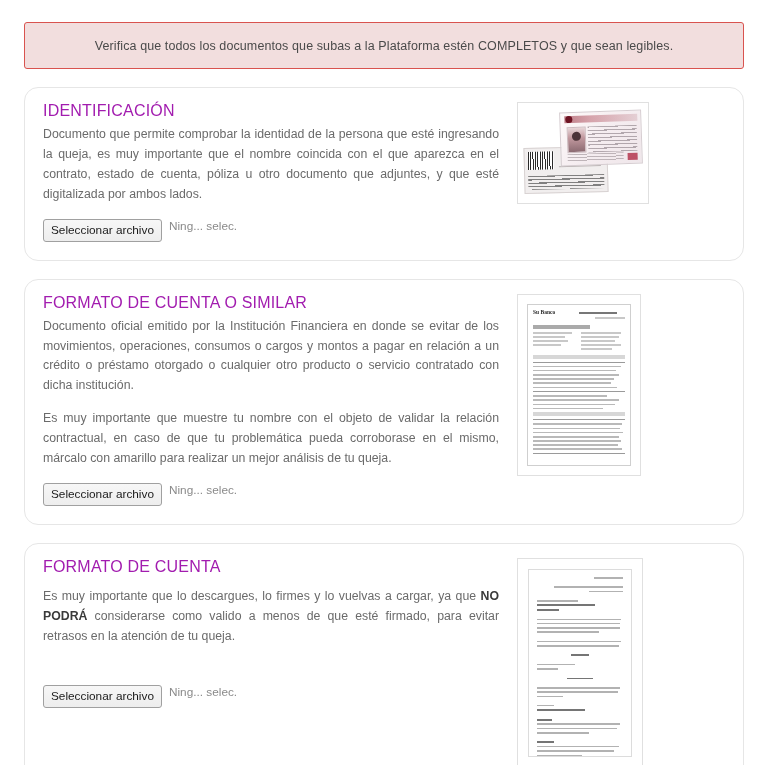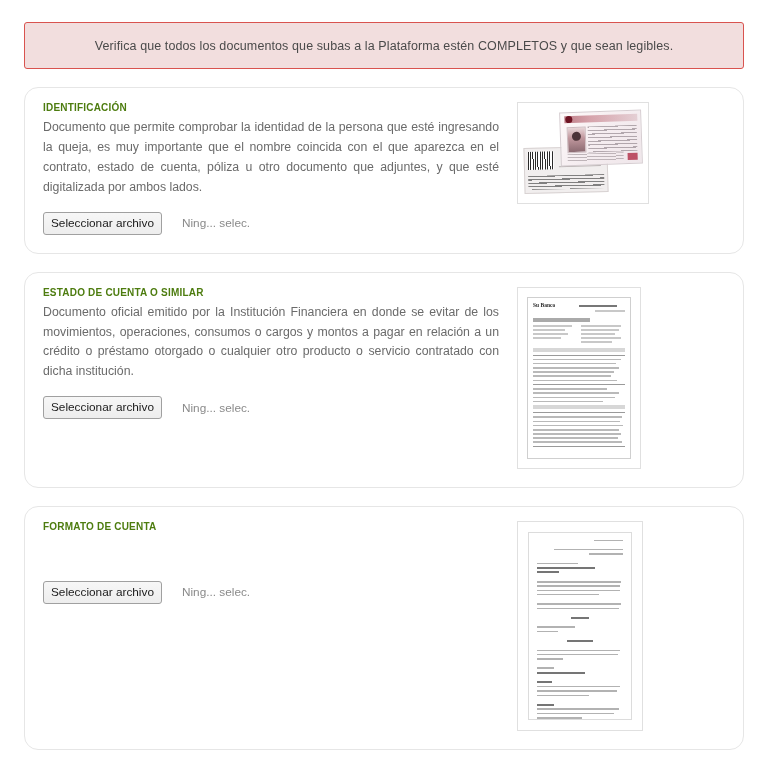--- a/index.html
+++ b/index.html
@@ -53,61 +53,61 @@
   }
 
   .card-body {
     flex: 0 0 460px;
     max-width: 460px;
     padding-left: 4px;
     box-sizing: border-box;
   }
 
   .card-title {
-    font-size: 10px;
-    font-weight: bold;
-    color: #4d7c0f;
+    font-size: 16px;
+    font-weight: normal;
+    color: #a21caf;
     letter-spacing: 0.2px;
     margin: 0 0 5px 0;
   }
 
   .card-para {
     font-size: 12.3px;
     line-height: 1.62;
     color: #6b6b6b;
     text-align: justify;
     margin: 0 0 13px 0;
   }
   .card-para:last-of-type { margin-bottom: 0; }
   .card-para b { color: #3a3a3a; font-weight: bold; }
 
   .spacer-sm { height: 6px; }
   .spacer-md { height: 24px; }
 
   
   .file-row {
     display: inline-flex;
-    align-items: center;
+    align-items: flex-start;
     margin-top: 14px;
     font-size: 11.8px;
   }
   .file-btn {
     background: linear-gradient(#f7f7f7, #ededed);
     border: 1px solid #a0a0a0;
     border-radius: 3px;
     padding: 3px 7px 4px 7px;
     color: #1a1a1a;
     font-size: 11.8px;
     font-family: "Liberation Sans", sans-serif;
     line-height: 1.2;
     cursor: pointer;
     white-space: nowrap;
   }
   .file-status {
-    margin-left: 20px;
+    margin-left: 7px;
     color: #8a8a8a;
     white-space: nowrap;
   }
 
   
   .thumb-wrap {
     flex: 1 1 auto;
     display: flex;
     justify-content: flex-start;
     padding-left: 18px;
@@ -247,22 +247,23 @@
             <div class="botlines"></div>
             <div class="stamp"></div>
           </div>
         </div>
       </div>
     </div>
   </div>
 
   <div class="card">
     <div class="card-body">
-      <div class="card-title">ESTADO DE CUENTA O SIMILAR</div>
+      <div class="card-title">FORMATO DE CUENTA O SIMILAR</div>
       <p class="card-para">Documento oficial emitido por la Institución Financiera en donde se evitar de los movimientos, operaciones, consumos o cargos y montos a pagar en relación a un crédito o préstamo otorgado o cualquier otro producto o servicio contratado con dicha institución.</p>
+      <p class="card-para">Es muy importante que muestre tu nombre con el objeto de validar la relación contractual, en caso de que tu problemática pueda corroborase en el mismo, márcalo con amarillo para realizar un mejor análisis de tu queja.</p>
       <div class="file-row">
         <button class="file-btn">Seleccionar archivo</button>
         <span class="file-status">Ning... selec.</span>
       </div>
     </div>
     <div class="thumb-wrap">
       <div class="thumb-frame">
         <div class="scan stmt-scan">
           <div class="stmt-inner">
             <div class="stmt-row">
@@ -316,20 +317,21 @@
           </div>
         </div>
       </div>
     </div>
   </div>
 
   <div class="card">
     <div class="card-body">
       <div class="card-title">FORMATO DE CUENTA</div>
       <div class="spacer-sm"></div>
+      <p class="card-para">Es muy importante que lo descargues, lo firmes y lo vuelvas a cargar, ya que <b>NO PODRÁ</b> considerarse como valido a menos de que esté firmado, para evitar retrasos en la atención de tu queja.</p>
       <div class="spacer-md"></div>
       <div class="file-row">
         <button class="file-btn">Seleccionar archivo</button>
         <span class="file-status">Ning... selec.</span>
       </div>
     </div>
     <div class="thumb-wrap">
       <div class="thumb-frame">
         <div class="scan form-scan">
           <div class="form-inner">

